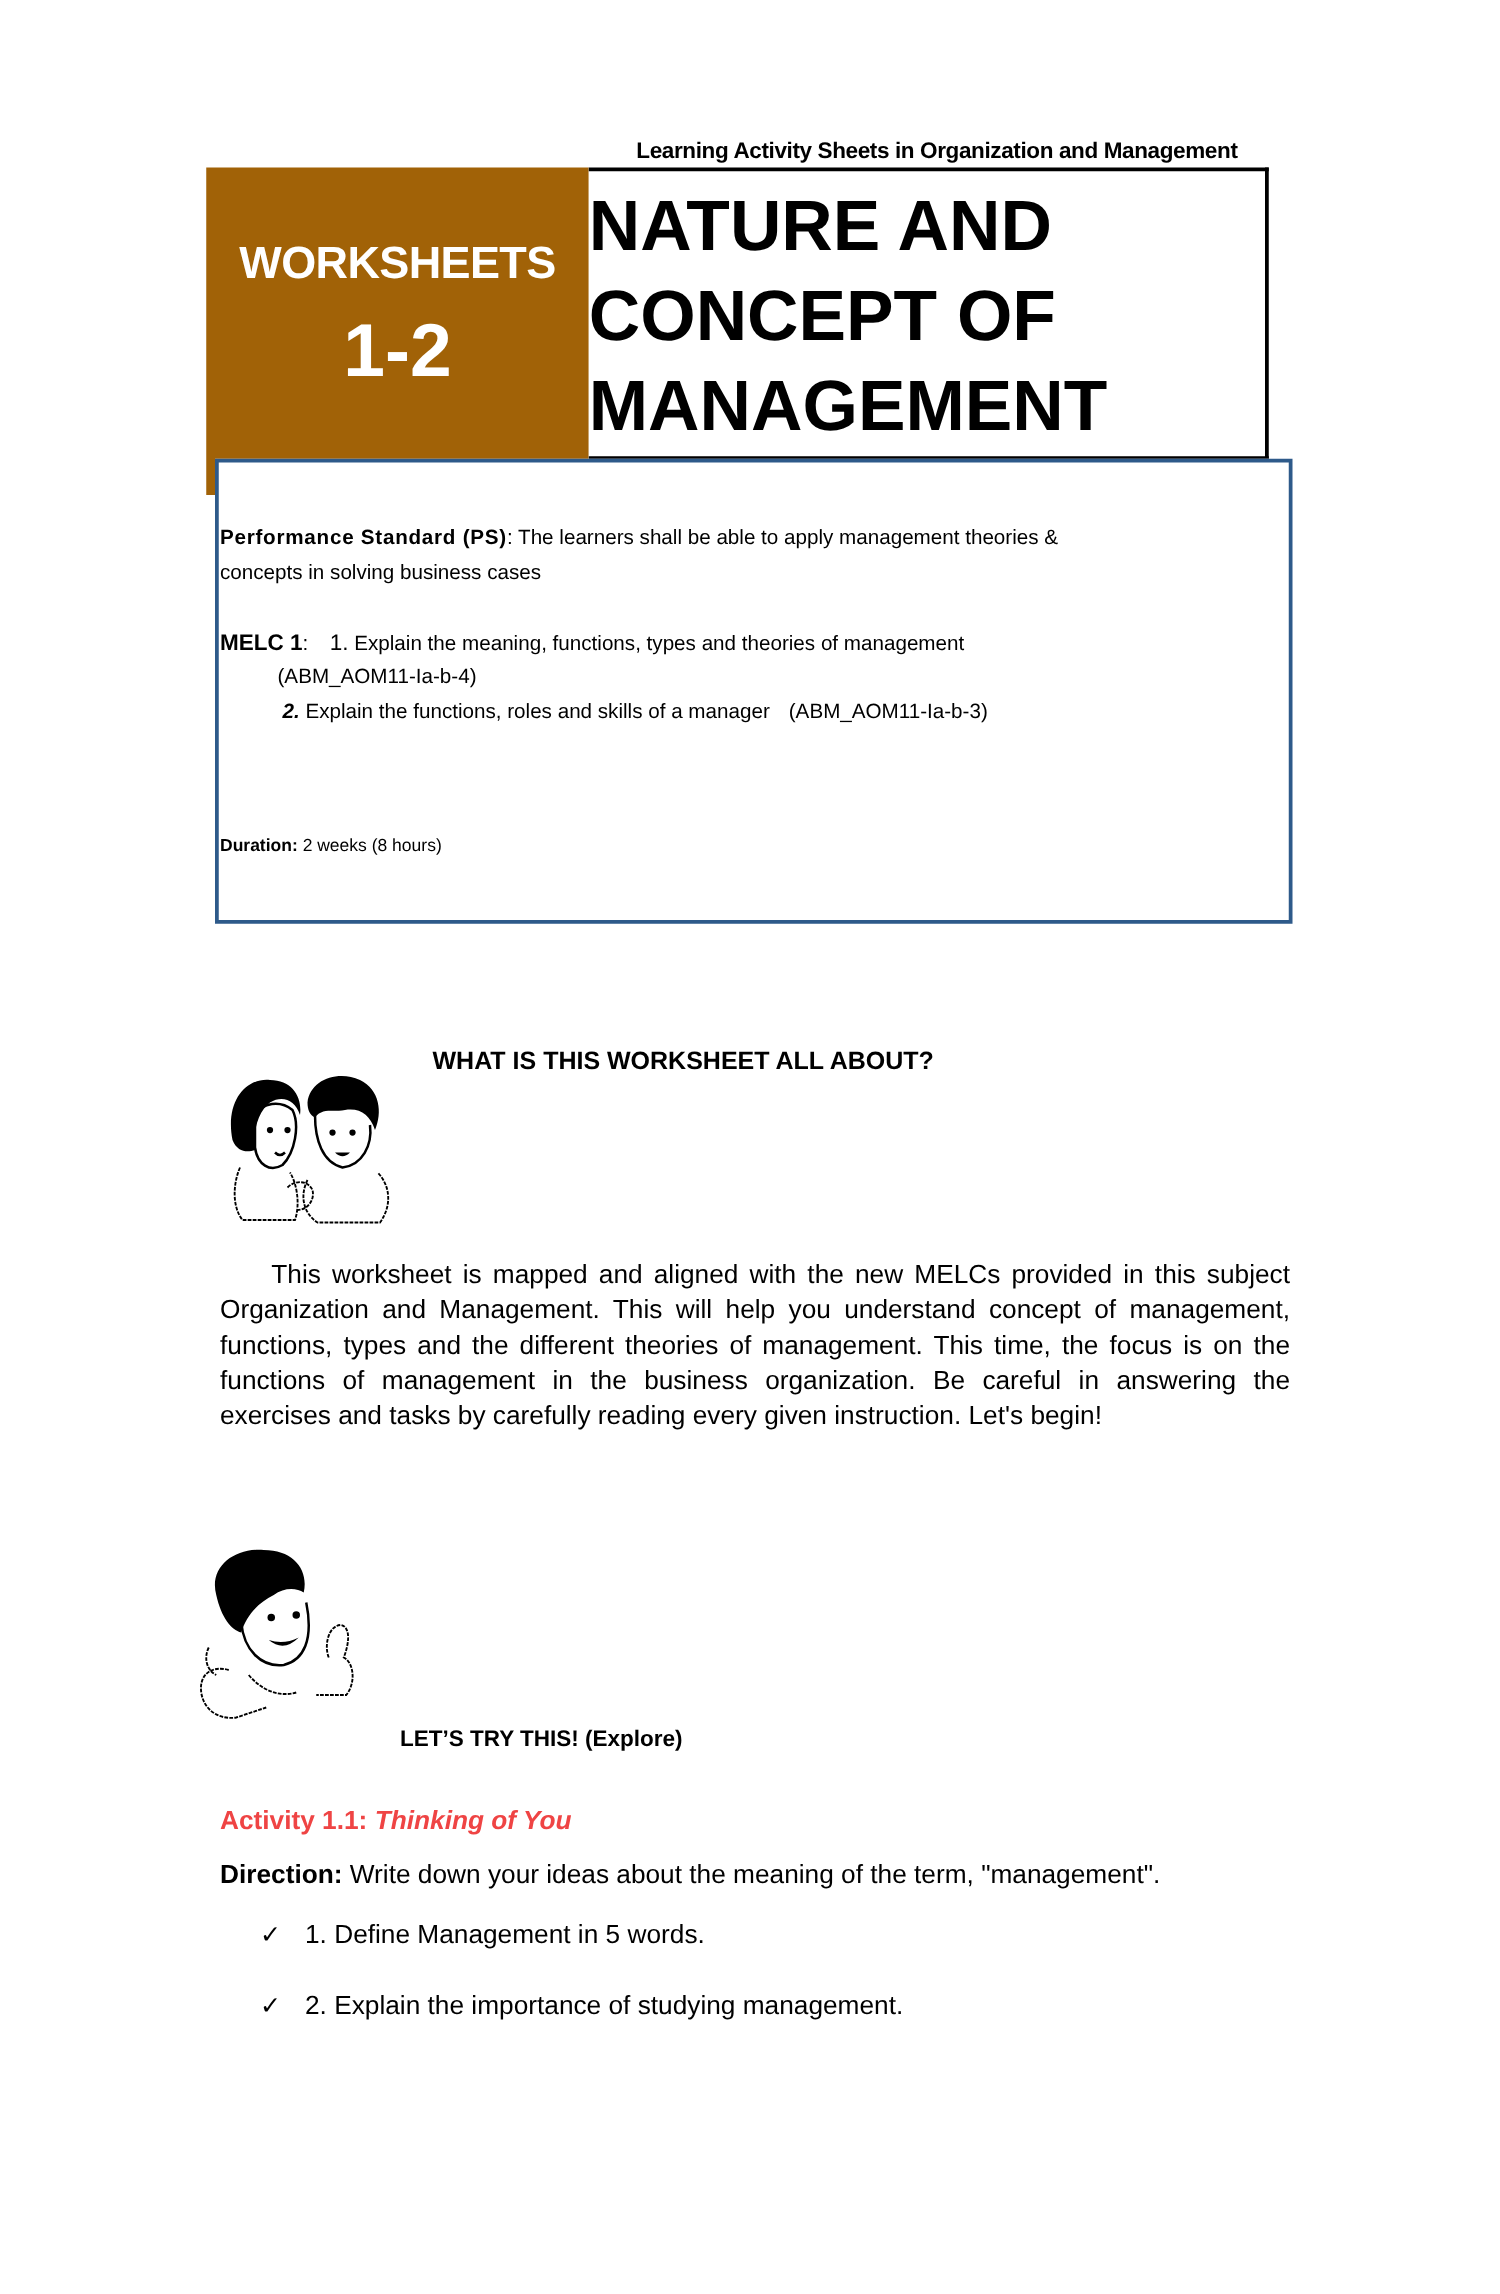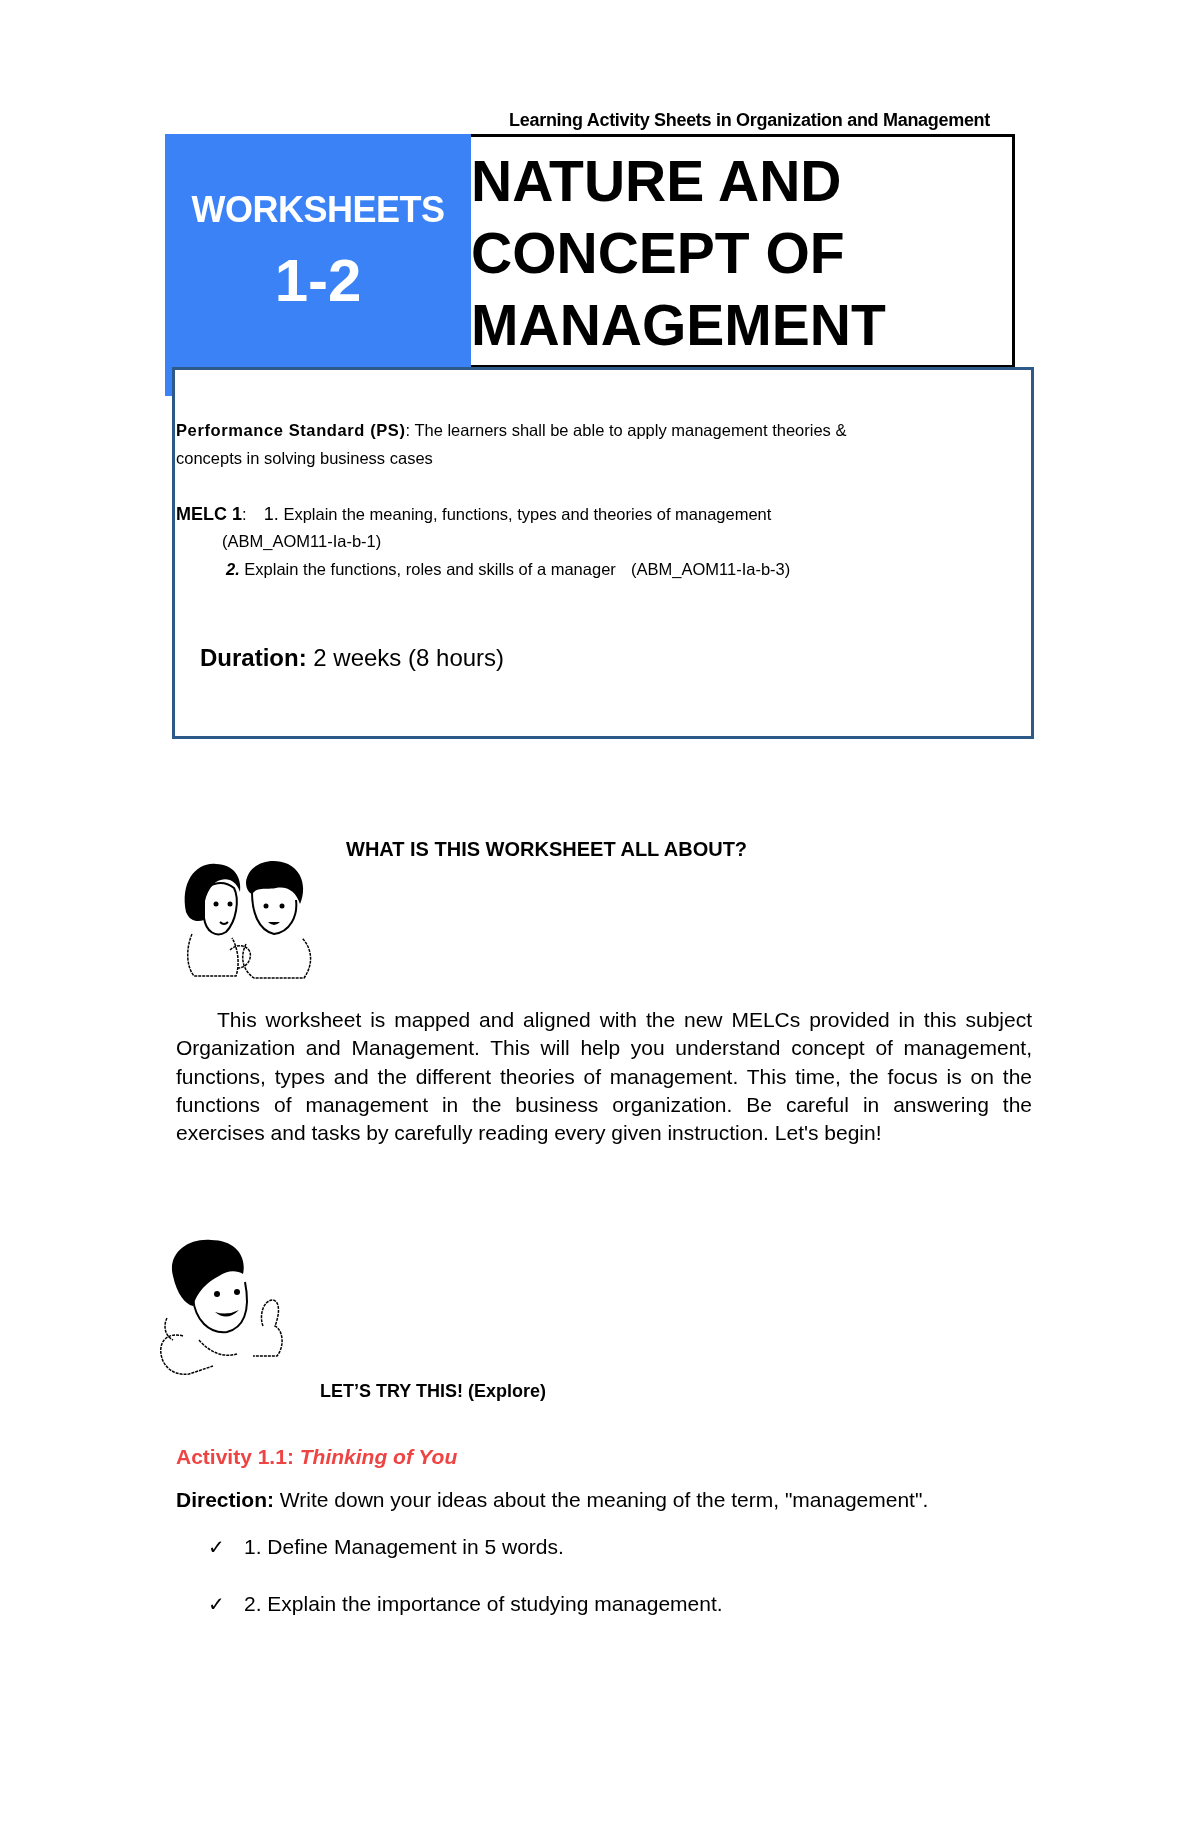--- a/index.html
+++ b/index.html
@@ -1,21 +1,21 @@
 <!DOCTYPE html>
 <html><head>
 <meta charset="utf-8">
 <style>
   html, body { margin: 0; padding: 0; background: #ffffff; }
   body { width: 1200px; height: 1835px; position: relative; overflow: hidden; color: #000; font-family: "Liberation Sans", sans-serif; }
   .abs { position: absolute; }
 
   .running-header { left: 400px; width: 590px; top: 110px; text-align: right; font-family: "Liberation Sans", sans-serif; font-weight: bold; font-size: 18px; letter-spacing: -0.3px; white-space: nowrap; }
 
-  .ws-box { left: 165px; top: 134px; width: 306px; height: 262px; background: #3b82f6; }
+  .ws-box { left: 165px; top: 134px; width: 306px; height: 262px; background: #a16207; }
   .ws-label { position: absolute; left: 0; right: 0; top: 188px; text-align: center; color: #fff; font-weight: bold; font-size: 36px; letter-spacing: -0.5px; line-height: 44px; }
   .ws-num { position: absolute; left: 0; right: 0; top: 245px; text-align: center; color: #fff; font-weight: bold; font-size: 60px; line-height: 72px; }
   .ws-label, .ws-num { position: absolute; }
 
   .title-box { left: 471px; top: 134px; width: 541px; height: 228px; border: 3px solid #000; border-left: none; background: #fff; }
   .title-text { position: absolute; left: 0; right: 0; top: 8px; text-align: left; font-weight: bold; font-size: 57px; line-height: 72px; letter-spacing: 0px; }
   .title-line { display: block; }
 
   .std-box { left: 172px; top: 367px; width: 856px; height: 366px; border: 3px solid #2e5a8a; background: #fff; }
   .std-text { font-family: "Liberation Sans", sans-serif; font-size: 16.5px; white-space: nowrap; }
@@ -58,28 +58,28 @@
 <div class="abs std-text" style="left:176px; top:421px;">
   <span class="b" style="letter-spacing:0.6px;">Performance Standard (PS)</span><span>:</span><span> The learners shall be able to apply management theories &amp;</span>
 </div>
 <div class="abs std-text" style="left:176px; top:449px;">concepts in solving business cases</div>
 
 <div class="abs std-text" style="left:176px; top:504px;">
   <span class="b" style="font-size:18px;">MELC 1</span><span>:</span>
   <span style="display:inline-block; width:8px;"></span>
   <span style="font-size:18px;">1.</span><span> Explain the meaning, functions, types and theories of management</span>
 </div>
-<div class="abs std-text" style="left:222px; top:532px;">(ABM_AOM11-Ia-b-1)</div>
+<div class="abs std-text" style="left:222px; top:532px;">(ABM_AOM11-Ia-b-4)</div>
 <div class="abs std-text" style="left:226px; top:560px;">
   <span class="b" style="font-style:italic;">2.</span><span> Explain the functions, roles and skills of a manager</span>
   <span style="display:inline-block; width:6px;"></span>
   <span>(ABM_AOM11-Ia-b-3)</span>
 </div>
 
-<div class="abs" style="left:176px; top:644px; font-size:24px; white-space:nowrap;padding-left:24px;">
+<div class="abs" style="left:176px; top:668px; font-size:14px; white-space:nowrap;">
   <span class="b">Duration:</span>
   <span>2 weeks (8 hours)</span>
 </div>
 
 <div class="abs" style="left:176px; top:852px; width:145px; height:128px;">
   <svg width="145" height="128" viewBox="0 0 145 128">
 
     <path d="M10,60 C4,30 20,10 40,12 C58,12 66,26 64,40 C60,28 50,24 40,30 C32,36 26,50 28,68 C22,70 14,70 10,60 Z" fill="#000"></path>
     <path d="M28,40 C34,30 48,28 58,36 C64,48 60,70 50,80 C40,86 30,80 28,66 Z" fill="none" stroke="#000" stroke-width="2"></path>
     <circle cx="40" cy="52" r="2.5" fill="#000"></circle>

